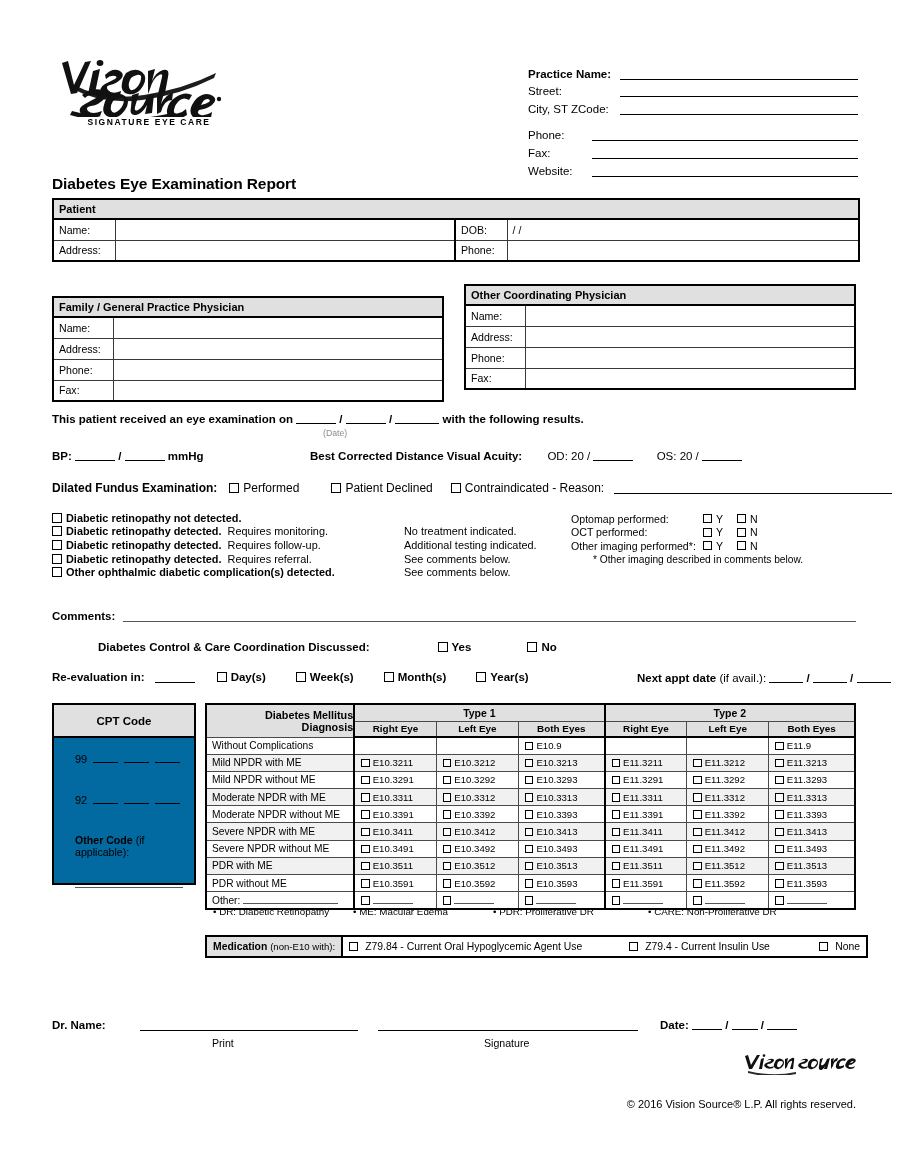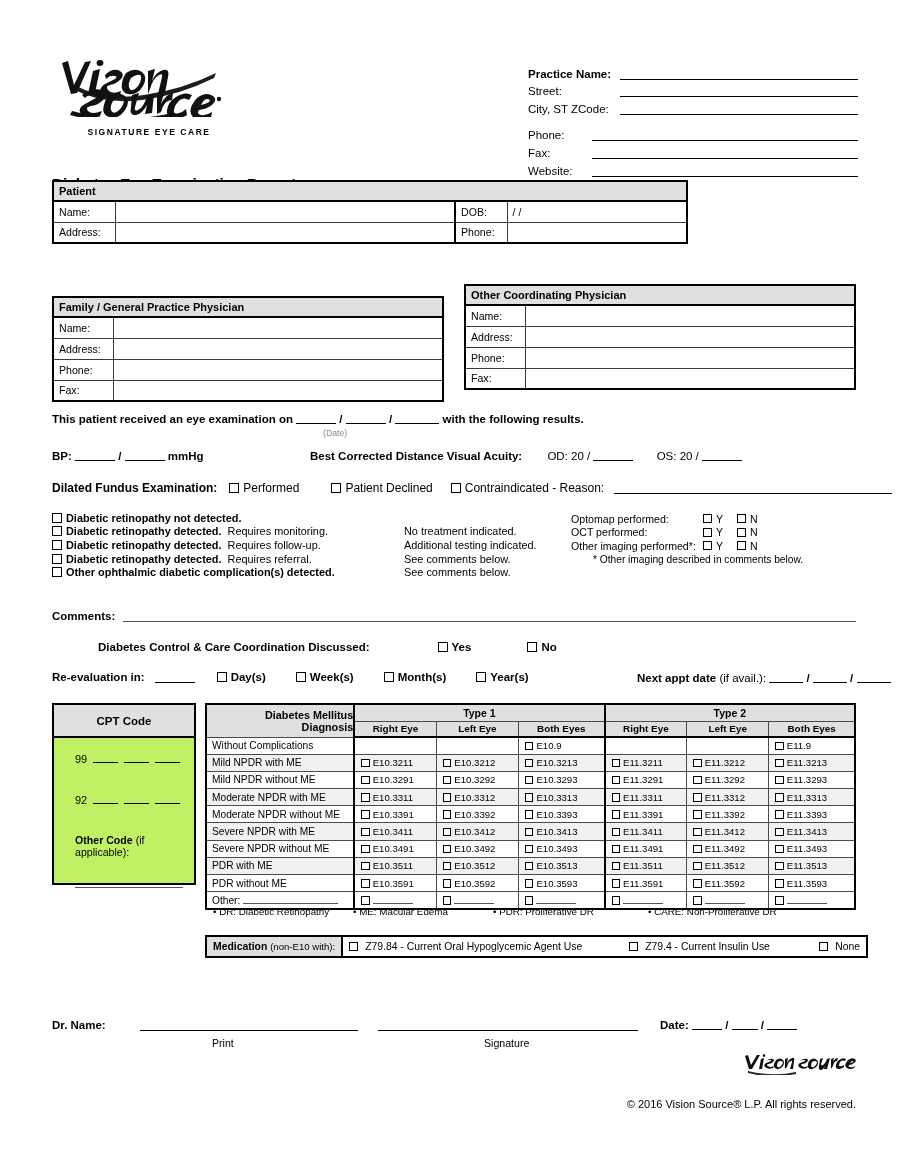--- a/index.html
+++ b/index.html
@@ -12,21 +12,21 @@
     position:relative;
     overflow:hidden;
   }
   .page { position:absolute; left:0; top:0; width:900px; height:1165px; }
 
   
   .logo-wrap { position:absolute; left:52px; top:55px; width:180px; }
   .logo-svg { display:block; }
   .logo-tag {
     font-size:8.5px; font-weight:bold; letter-spacing:1.55px;
-    text-align:center; margin-top:10px; margin-left:14px;
+    text-align:center; margin-top:0; margin-left:14px;
   }
 
   .contact { position:absolute; left:528px; top:62px; width:330px; }
   .contact-row { display:flex; align-items:flex-end; height:17.6px; }
   .contact-lbl { font-size:11.5px; white-space:nowrap; }
   .contact-lbl.b { font-weight:bold; }
   .contact-line { flex:1; border-bottom:1.1px solid #000; height:13px; }
   .gap { height:9px; }
 
   
@@ -37,21 +37,21 @@
 
   
   .tbl { border-collapse:collapse; border:2.2px solid #000; width:100%; }
   .tbl td { border:1px solid #3a3a3a; font-size:10.6px; padding:3px 5px; height:21px; }
   .tbl td.hd {
     background:#e0e0e0; font-weight:bold; font-size:11px;
     border-bottom:2.2px solid #000; height:20px;
   }
   .tbl td.lbl { width:62px; }
 
-  .patient-box { position:absolute; left:52px; top:180px; width:636px; }
+  .patient-box { position:absolute; left:52px; top:198px; width:808px; }
   .patient-box td.lbl { width:62px; }
   .patient-box td.dob-lbl { width:52px; border-left:2.2px solid #000; }
   .dob-val { padding-left:42px; }
 
   .phys-l { position:absolute; left:52px; top:284px; width:392px;margin-top:12px; }
   .phys-r { position:absolute; left:464px; top:284px; width:392px; }
   .phys-l td.lbl, .phys-r td.lbl { width:60px; }
 
   
   .exam-line { position:absolute; left:52px; top:412px; font-size:11.5px; font-weight:bold; }
@@ -95,21 +95,21 @@
   .comments .cline { flex:1; border-bottom:1.4px solid #555; height:13px; margin-left:8px; }
 
   .dccd { position:absolute; left:52px; top:641px; font-size:11.5px; font-weight:bold; display:flex; align-items:center;padding-left:46px; }
   .reeval { position:absolute; left:52px; top:671px; font-size:11.5px; font-weight:bold; display:flex; align-items:center; }
   .nextappt { position:absolute; left:637px; top:671px; font-size:11.5px; font-weight:bold; }
   .nextappt .reg { font-weight:normal; }
 
   
   .cpt {
     position:absolute; left:52px; top:703px; width:144px; height:182px;
-    border:2.2px solid #000; background:#bef264;
+    border:2.2px solid #000; background:#0369a1;
   }
   .cpt-hd {
     height:33px; background:#e0e0e0; border-bottom:2.2px solid #000;
     font-size:11.5px; font-weight:bold; display:flex; align-items:center; justify-content:center;
   }
   .cpt-body { padding:14px 10px 0 21px; font-size:11px; }
   .cpt-code { margin-bottom:28px; white-space:nowrap; }
   .cpt-u { display:inline-block; border-bottom:1.1px solid #000; width:25px; height:11px; margin-left:3px; }
   .cpt-other { font-weight:bold; font-size:10.6px; }
   .cpt-other .reg { font-weight:normal; }

